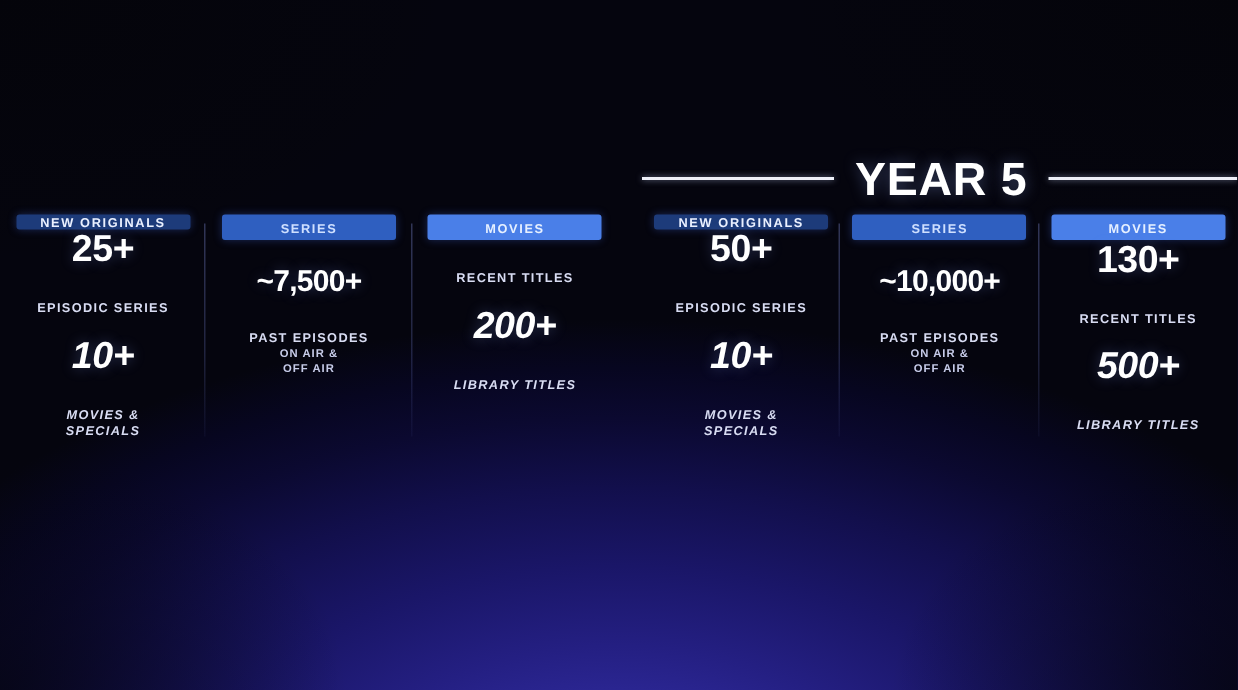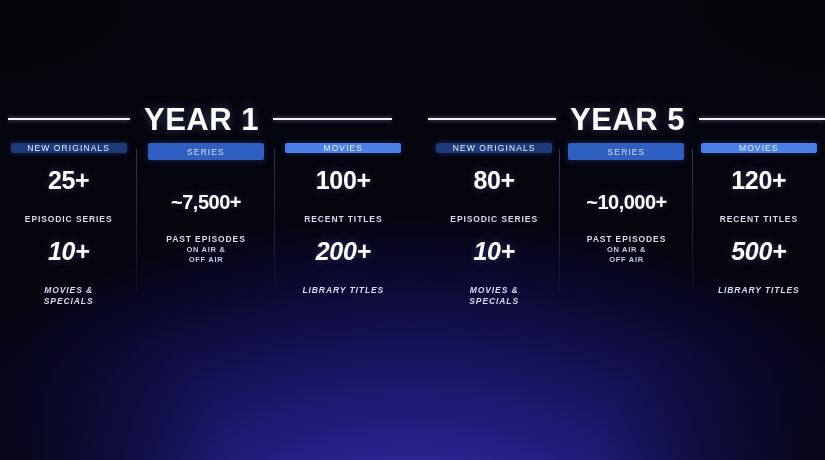--- a/index.html
+++ b/index.html
@@ -110,23 +110,22 @@
 
   .pill {
     width: 100%;
     max-width: 116px;
     height: 17px;
     border-radius: 2px;
     display: flex;
     align-items: center;
     justify-content: center;
     font-size: 8.5px;
-    font-weight: 400;
+    font-weight: 700;
     letter-spacing: 1.1px;
-    margin-bottom: 14px;
     box-shadow: 0 0 6px rgba(70,110,230,0.35);
   }
 
   .stat {
     text-align: center;
     width: 100%;
   }
   .stat + .stat { margin-top: 13px; font-style: italic; }
 
   .stat-value {
@@ -165,25 +164,20 @@
   .col.series-col .stat-stack {
     margin-top: 18px;
   }
 </style>
 </head>
 <body>
 
 <div id="stage">
   <div id="vignette"></div>
 
-  <div class="year-header" id="year1-header">
-    <div class="rule" style="flex:0 0 122px;margin-left:8px;"></div>
-    <div class="year-title">YEAR 1</div>
-    <div class="rule" style="margin-right:20px;"></div>
-  </div>
 
   <div class="cols" id="year1-cols">
 
     <div class="col">
       <div class="pill" style="background:#1d3b7a;color:#eaf0ff;">NEW ORIGINALS</div>
       <div class="stat-stack" style="width:100%;">
         <div class="stat">
           <div class="stat-value">25+</div>
           <div class="stat-label">EPISODIC SERIES</div>
         </div>
@@ -202,21 +196,20 @@
           <div class="stat-label">PAST EPISODES</div>
           <div class="stat-sub">ON AIR &amp;<br>OFF AIR</div>
         </div>
       </div>
     </div>
 
     <div class="col">
       <div class="pill" style="background:#4a7fe8;color:#e6f0ff;">MOVIES</div>
       <div class="stat-stack" style="width:100%;">
         <div class="stat">
-          <div class="stat-value">100+</div>
           <div class="stat-label">RECENT TITLES</div>
         </div>
         <div class="stat">
           <div class="stat-value">200+</div>
           <div class="stat-label">LIBRARY TITLES</div>
         </div>
       </div>
     </div>
 
   </div>
@@ -226,21 +219,21 @@
     <div class="year-title">YEAR 5</div>
     <div class="rule"></div>
   </div>
 
   <div class="cols" id="year5-cols">
 
     <div class="col">
       <div class="pill" style="background:#1d3b7a;color:#eaf0ff;">NEW ORIGINALS</div>
       <div class="stat-stack" style="width:100%;">
         <div class="stat">
-          <div class="stat-value">80+</div>
+          <div class="stat-value">50+</div>
           <div class="stat-label">EPISODIC SERIES</div>
         </div>
         <div class="stat">
           <div class="stat-value">10+</div>
           <div class="stat-label">MOVIES &amp;<br>SPECIALS</div>
         </div>
       </div>
     </div>
 
     <div class="col series-col">
@@ -251,21 +244,21 @@
           <div class="stat-label">PAST EPISODES</div>
           <div class="stat-sub">ON AIR &amp;<br>OFF AIR</div>
         </div>
       </div>
     </div>
 
     <div class="col">
       <div class="pill" style="background:#4a7fe8;color:#e6f0ff;">MOVIES</div>
       <div class="stat-stack" style="width:100%;">
         <div class="stat">
-          <div class="stat-value">120+</div>
+          <div class="stat-value">130+</div>
           <div class="stat-label">RECENT TITLES</div>
         </div>
         <div class="stat">
           <div class="stat-value">500+</div>
           <div class="stat-label">LIBRARY TITLES</div>
         </div>
       </div>
     </div>
 
   </div>

